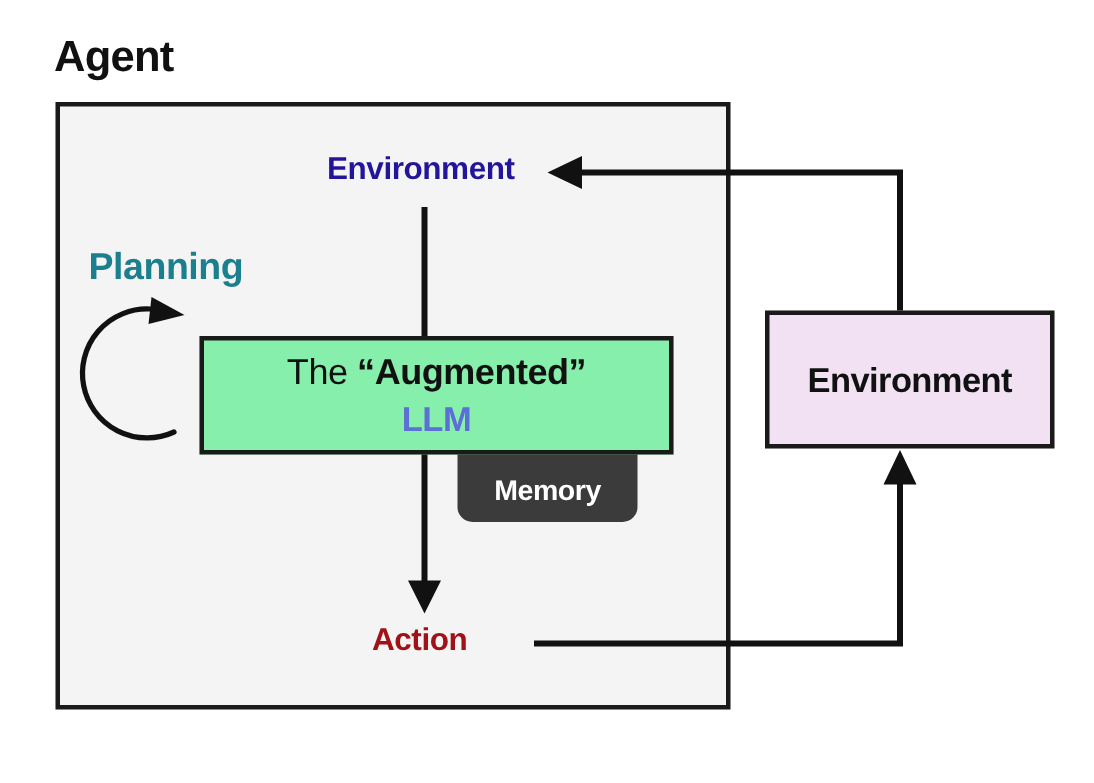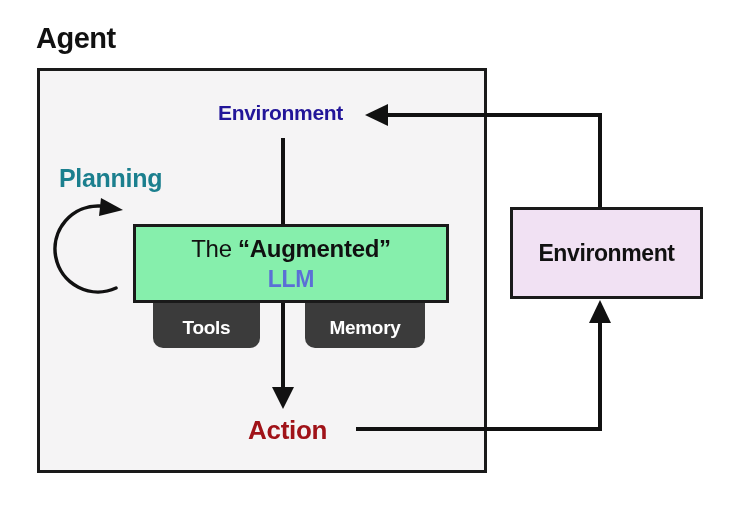--- a/index.html
+++ b/index.html
@@ -42,21 +42,21 @@
     display:flex;flex-direction:column;align-items:center;justify-content:center;
   }
   .llm-line1{font-size:24px;color:#111111;line-height:30px;letter-spacing:-0.3px;}
   .llm-line1 .reg{font-weight:400;}
   .llm-line1 .bold{font-weight:700;}
   .llm-line2{font-size:23px;font-weight:700;color:#5b6fd6;line-height:30px;letter-spacing:-0.3px;}
   
   .lbl{font-weight:700;letter-spacing:-0.3px;white-space:nowrap;}
   .lbl.perception{left:218px;top:101px;font-size:21px;color:#221599;}
   .lbl.planning{left:59px;top:164px;font-size:25px;color:#1b7f8e;}
-  .lbl.action{left:248px;top:415px;font-size:26px;color:#a01218;}
+  .lbl.action{left:248px;top:415px;font-size:21px;color:#a01218;}
 </style>
 </head>
 <body>
 
 <div class="canvas">
 
   <div class="abs agent-title">Agent</div>
   <div class="abs agent-box"></div>
 
   <div class="abs env-box">
@@ -79,23 +79,20 @@
       <polyline points="356,429 600,429 600,322" fill="none" stroke="#111111" stroke-width="4"></polyline>
       <polygon points="600,300 589,323 611,323" fill="#111111"></polygon>
     </g>
 
     <g>
       <path d="M 116 288 A 43 43 0 1 1 100 206" fill="none" stroke="#111111" stroke-width="3.5" stroke-linecap="round"></path>
       <polygon points="123,210 99,216 101,198" fill="#111111"></polygon>
     </g>
   </svg>
 
-  <div class="abs tab tools">
-    <span>Tools</span>
-  </div>
   <div class="abs tab memory">
     <span>Memory</span>
   </div>
 
   <div class="abs llm-box">
     <div class="llm-line1">
       <span class="reg">The </span><span class="bold">“Augmented”</span>
     </div>
     <div class="llm-line2">LLM</div>
   </div>

